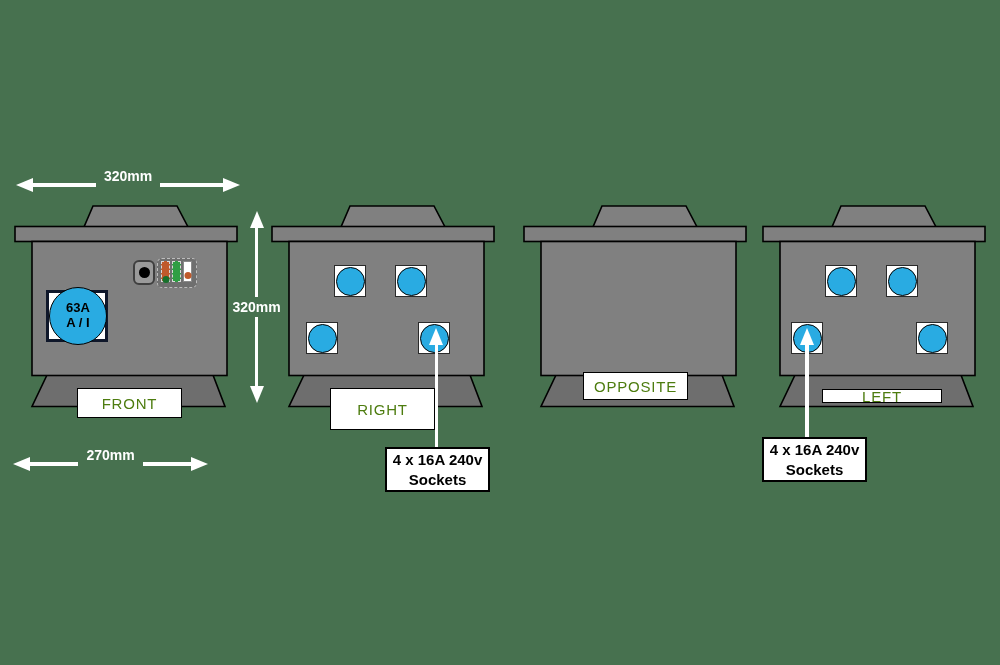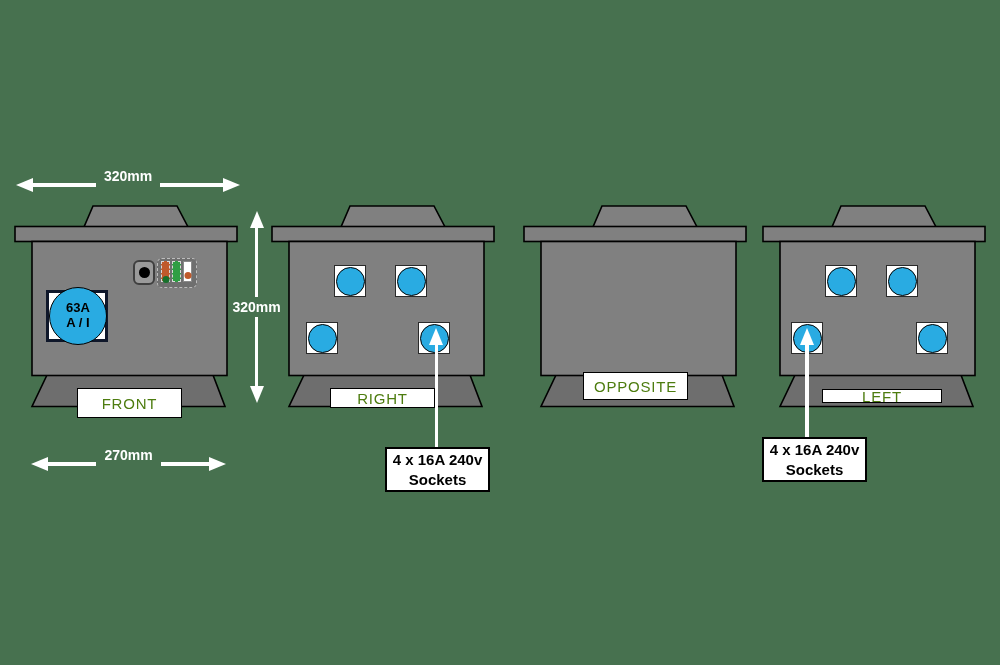--- a/index.html
+++ b/index.html
@@ -81,21 +81,21 @@
   </div>
 
   <div class="dim-v" style="left:249px; top:211px; height:192px;">
     <span class="ah ah-up"></span>
     <span class="dline"></span>
     <span class="dtext">320mm</span>
     <span class="dline"></span>
     <span class="ah ah-down"></span>
   </div>
 
-  <div class="dim-h" style="left:31px; top:457px; width:195px;">
+  <div class="dim-h" style="left:13px; top:457px; width:195px;">
     <span class="ah ah-left"></span>
     <span class="dline"></span>
     <span class="dtext">270mm</span>
     <span class="dline"></span>
     <span class="ah ah-right"></span>
   </div>
 
   <svg class="chassis" style="left:14px; top:205px;" width="225" height="203" viewBox="0 0 225 203">
     <polygon points="79,1 163,1 174,22 70,22" fill="#808080" stroke="#000" stroke-width="1.6"></polygon>
     <polygon points="33,170 199,170 211,201.5 18,201.5" fill="#6E6E6E" stroke="#000" stroke-width="1.6"></polygon>
@@ -142,21 +142,21 @@
   <div class="socket" style="left:395px; top:265px;">
       <span class="dot"></span>
     </div>
   <div class="socket" style="left:306px; top:322px;">
       <span class="dot"></span>
     </div>
   <div class="socket" style="left:418px; top:322px;">
       <span class="dot"></span>
     </div>
 
-  <div class="view-label" style="left:330px; top:388px; width:105px; height:20px;">
+  <div class="view-label" style="left:330px; top:388px; width:105px; height:42px;">
     <span>RIGHT</span>
   </div>
 
   <div class="callout-line" style="left:434.5px; top:341px; height:106px;"></div>
   <div class="ah ah-up abs" style="left:429px; top:328px;"></div>
   <div class="callout" style="left:385px; top:447px;">
     <span>4 x 16A 240v</span>
     <span>Sockets</span>
   </div>
 

